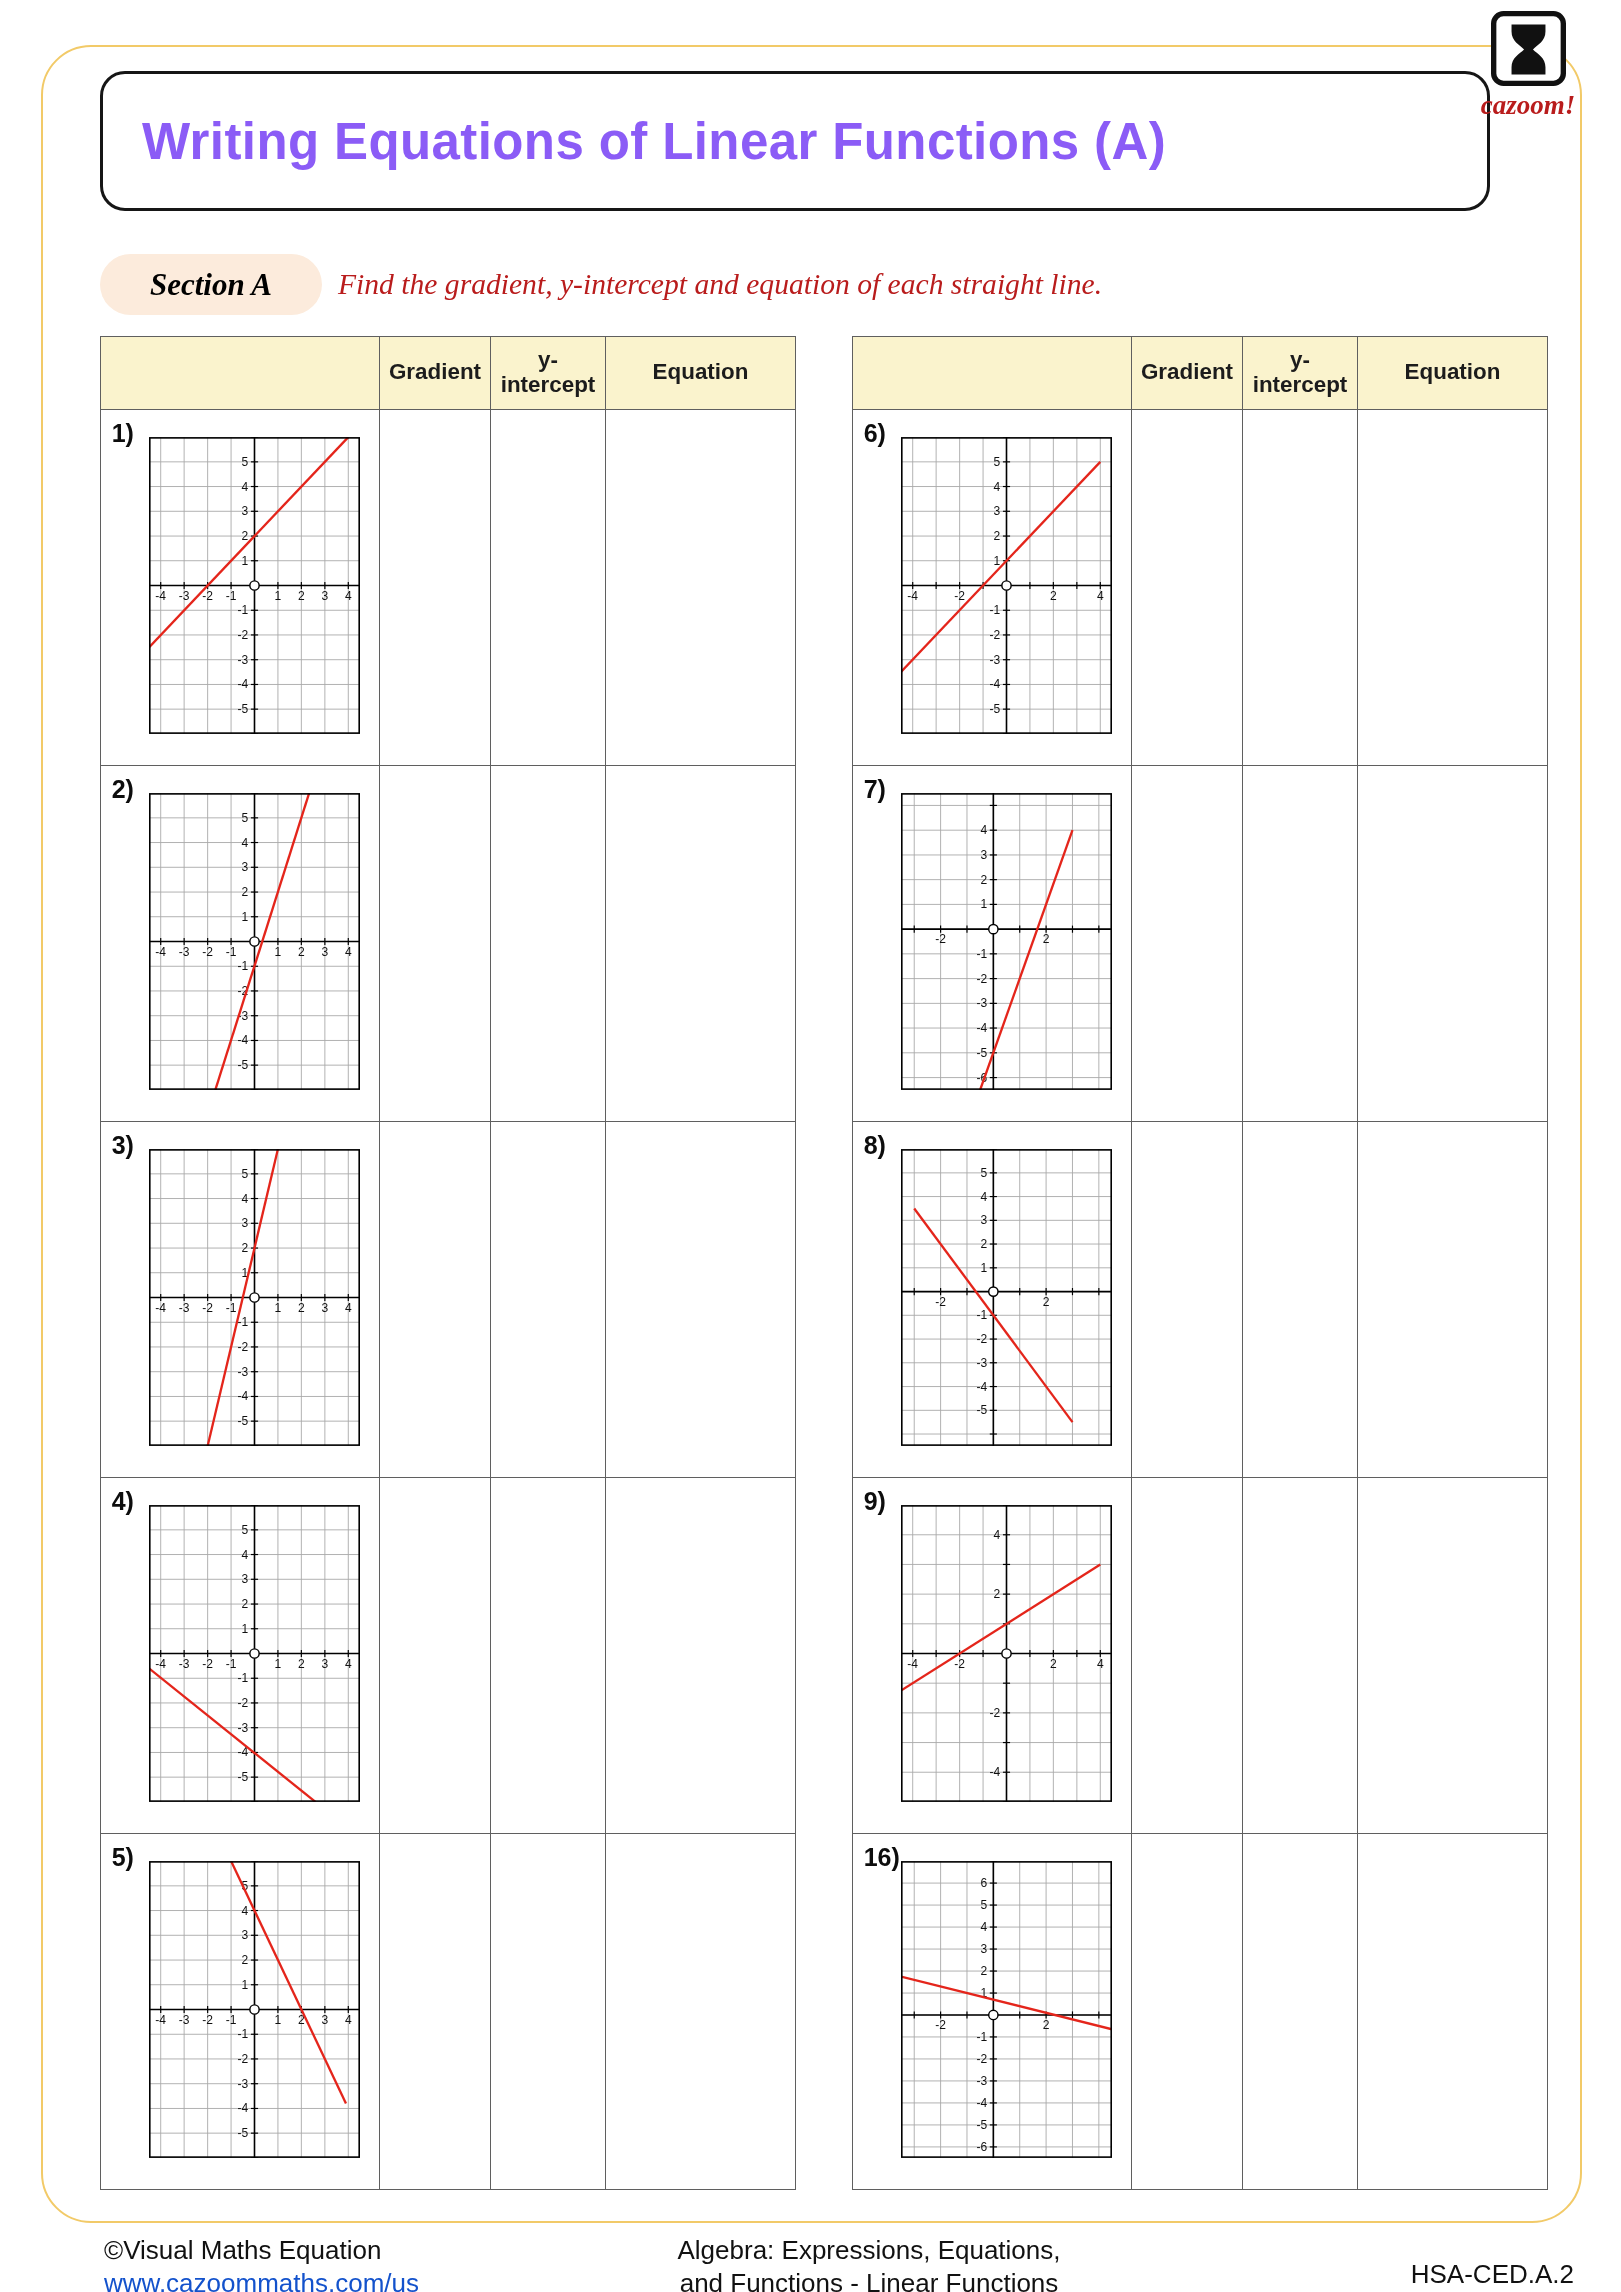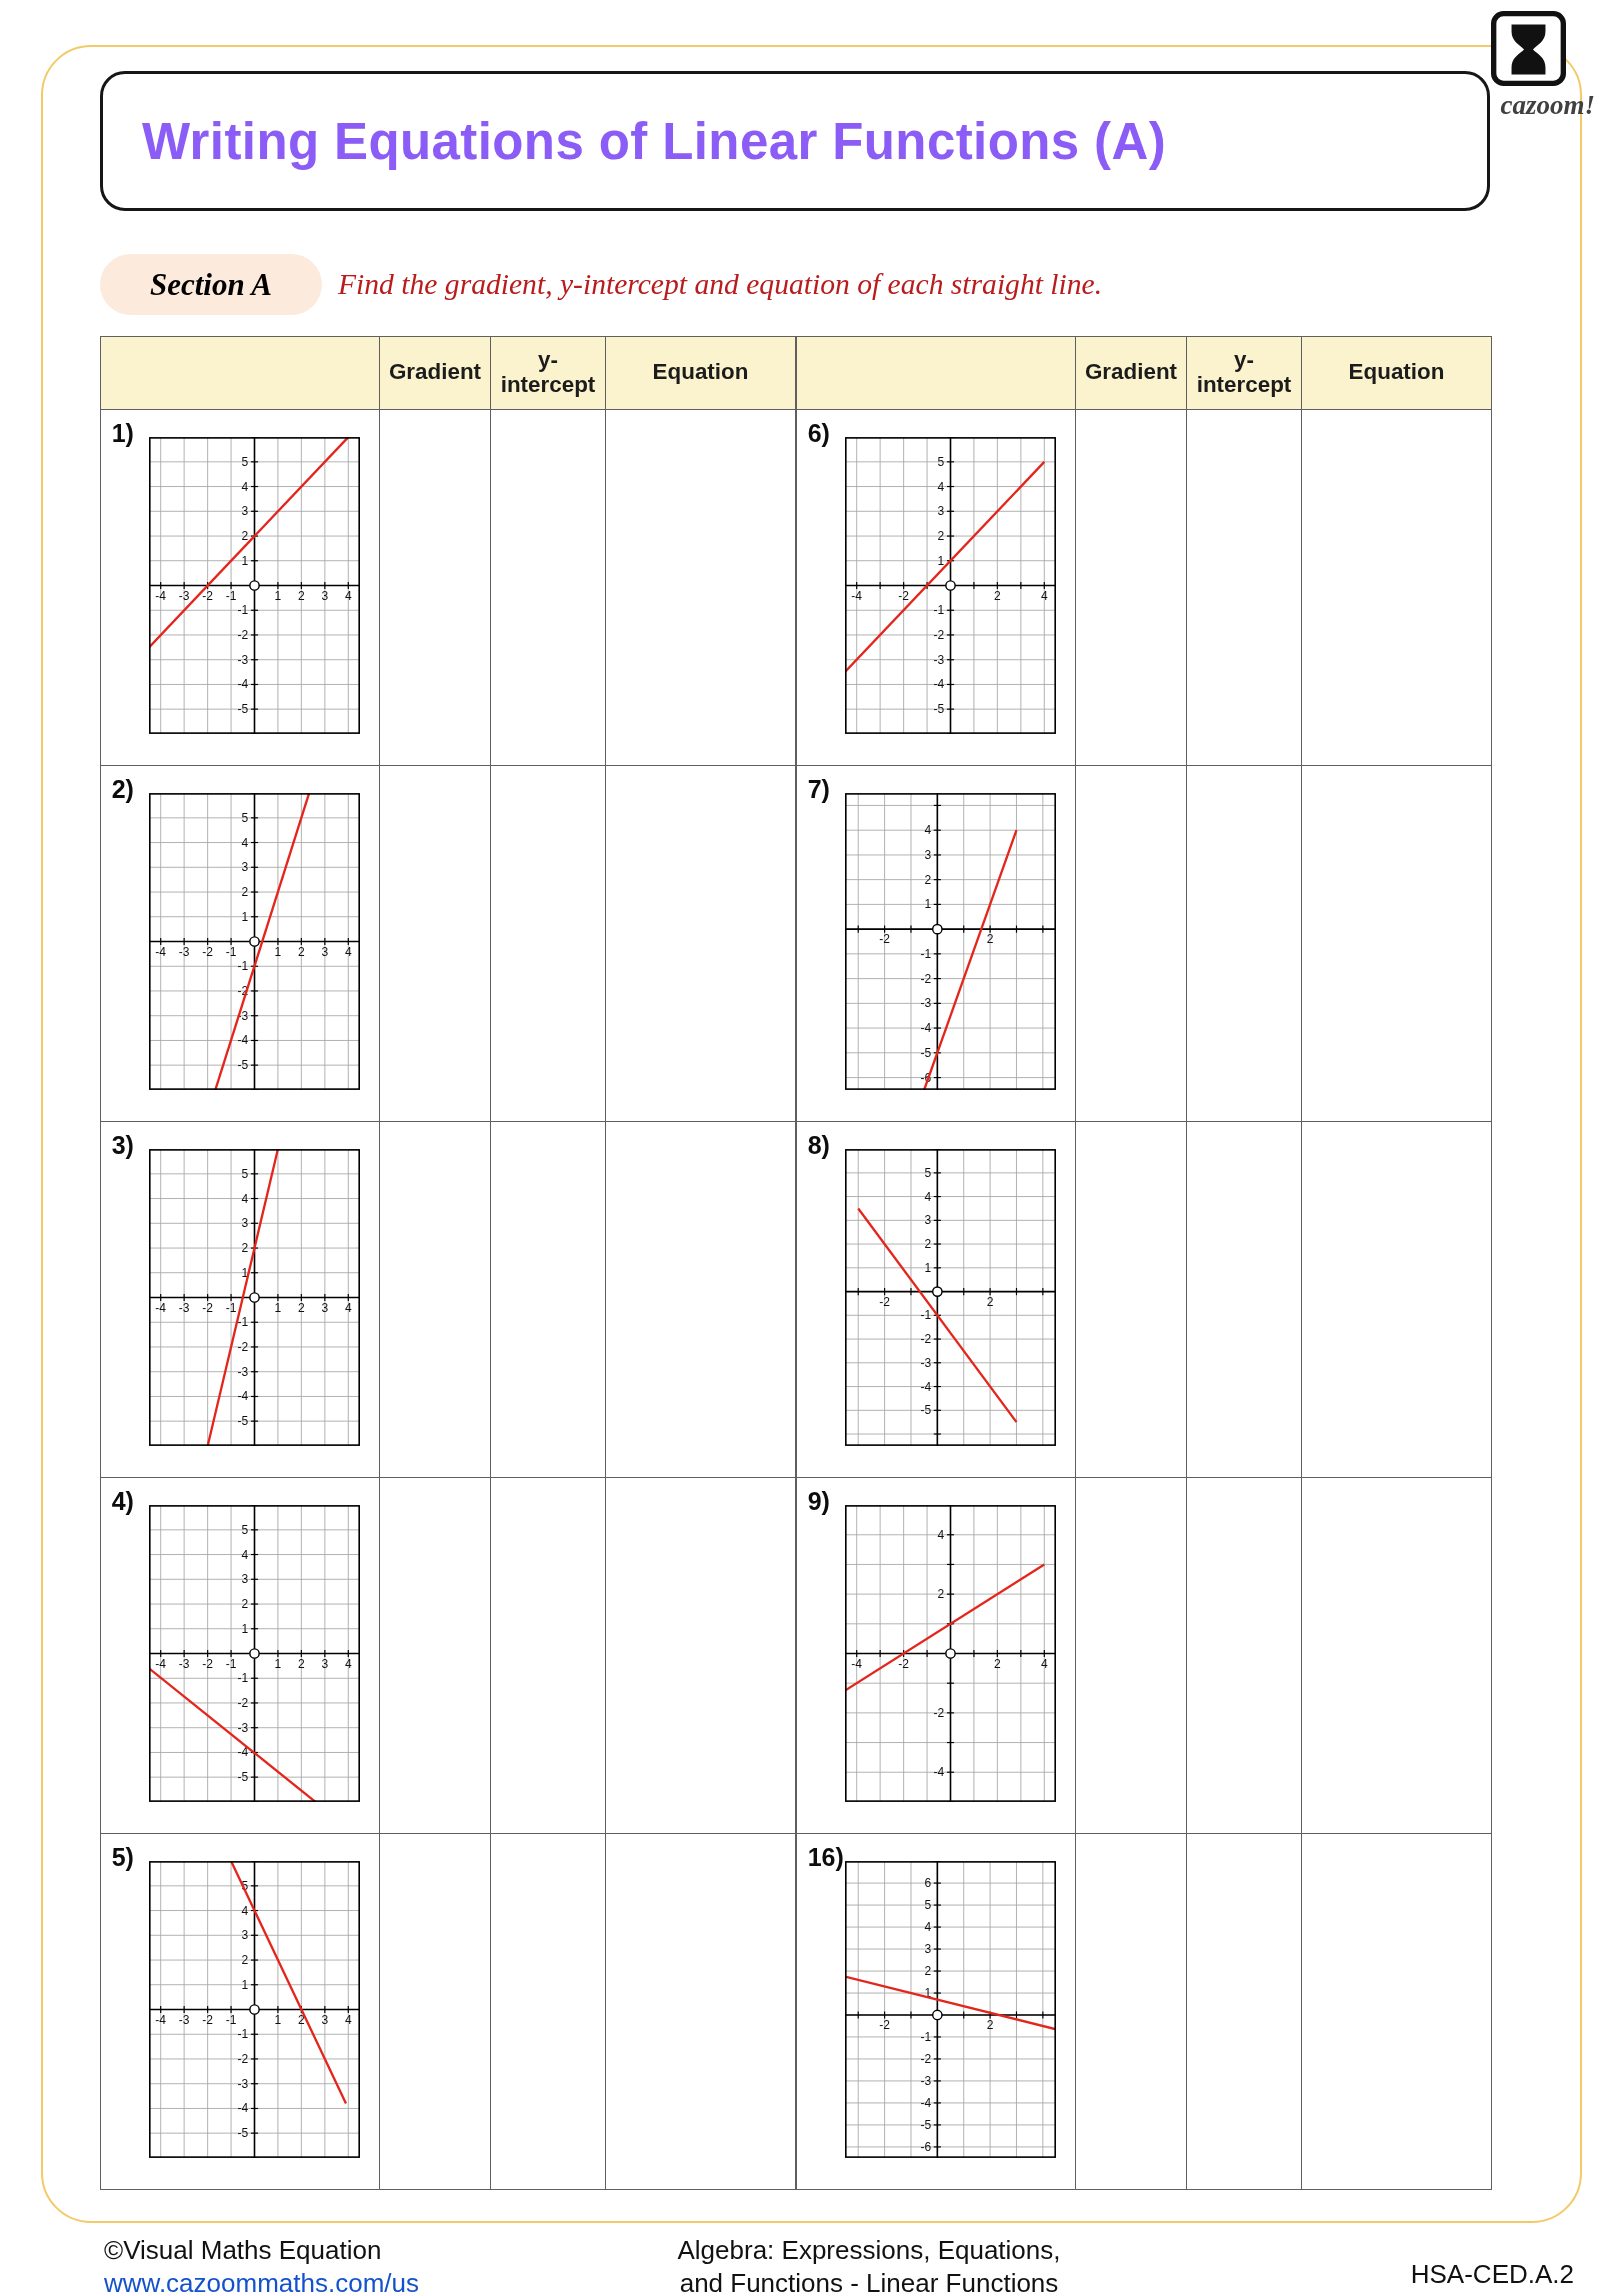--- a/index.html
+++ b/index.html
@@ -18,38 +18,38 @@
     box-sizing:border-box;display:flex;align-items:center;padding:0 39px;
   }
   .page-title{
     font-size:51px;font-weight:700;color:#8b5cf6;margin:0;letter-spacing:0.4px;
   }
   .logo{
     position:absolute;right:27px;top:10.7px;width:134px;text-align:center;
   }
   .logo-text{
     display:block;font-family:"Liberation Serif",serif;font-style:italic;
-    font-weight:700;font-size:27px;margin-top:1.8px;color:#404040;text-align:right;
+    font-weight:700;font-size:27px;margin-top:1.8px;color:#b91c1c;
   }
   
   .section-row{
     position:absolute;left:100px;top:254px;display:flex;align-items:center;
   }
   .section-badge{
     background:#fcebdc;border-radius:32px;padding:12.5px 50px;
     font-family:"Liberation Serif",serif;font-style:italic;font-weight:700;
     font-size:31px;color:#000000;
   }
   .instruction{
     margin-left:16px;font-family:"Liberation Serif",serif;font-style:italic;
     font-size:29.6px;color:#b91c1c;
   }
   
   .tables{
-    position:absolute;left:100px;top:336px;display:flex;
+    position:absolute;left:100px;top:336px;display:flex;gap:56px;
   }
   table.problems{border-collapse:collapse;table-layout:fixed;background:#fff;}
   table.problems th{
     background:#faf3cd;border:1.8px solid #5f5f5f;height:68px;
     font-size:22.4px;font-weight:700;color:#1c1c1c;padding:1.8px 5.4px;
     line-height:1.1;
   }
   table.problems td{border:1.8px solid #5f5f5f;}
   table.problems tr.body{height:356px;}
   td.graph-cell{position:relative;vertical-align:top;}

